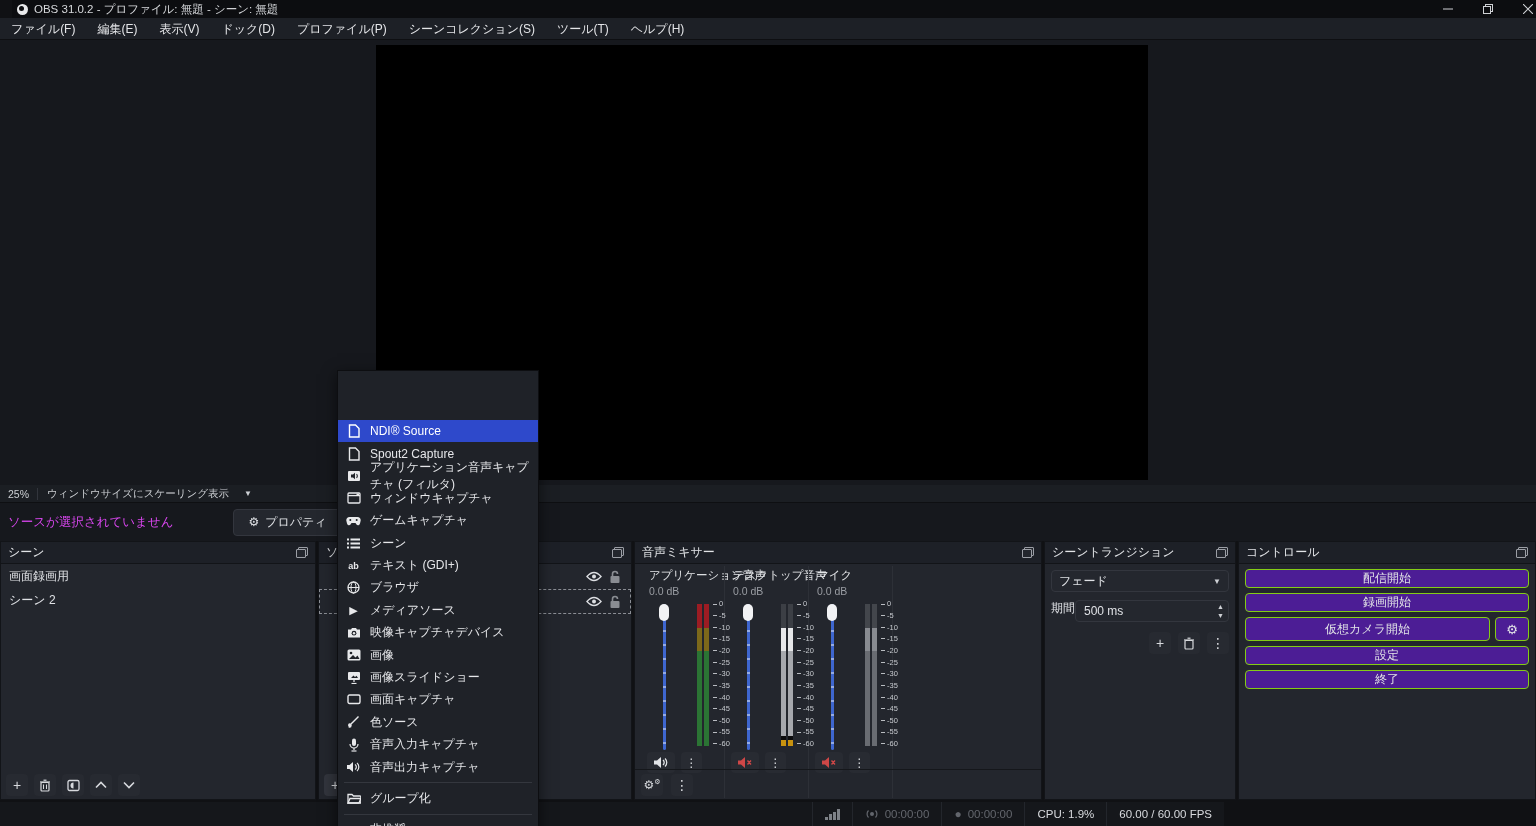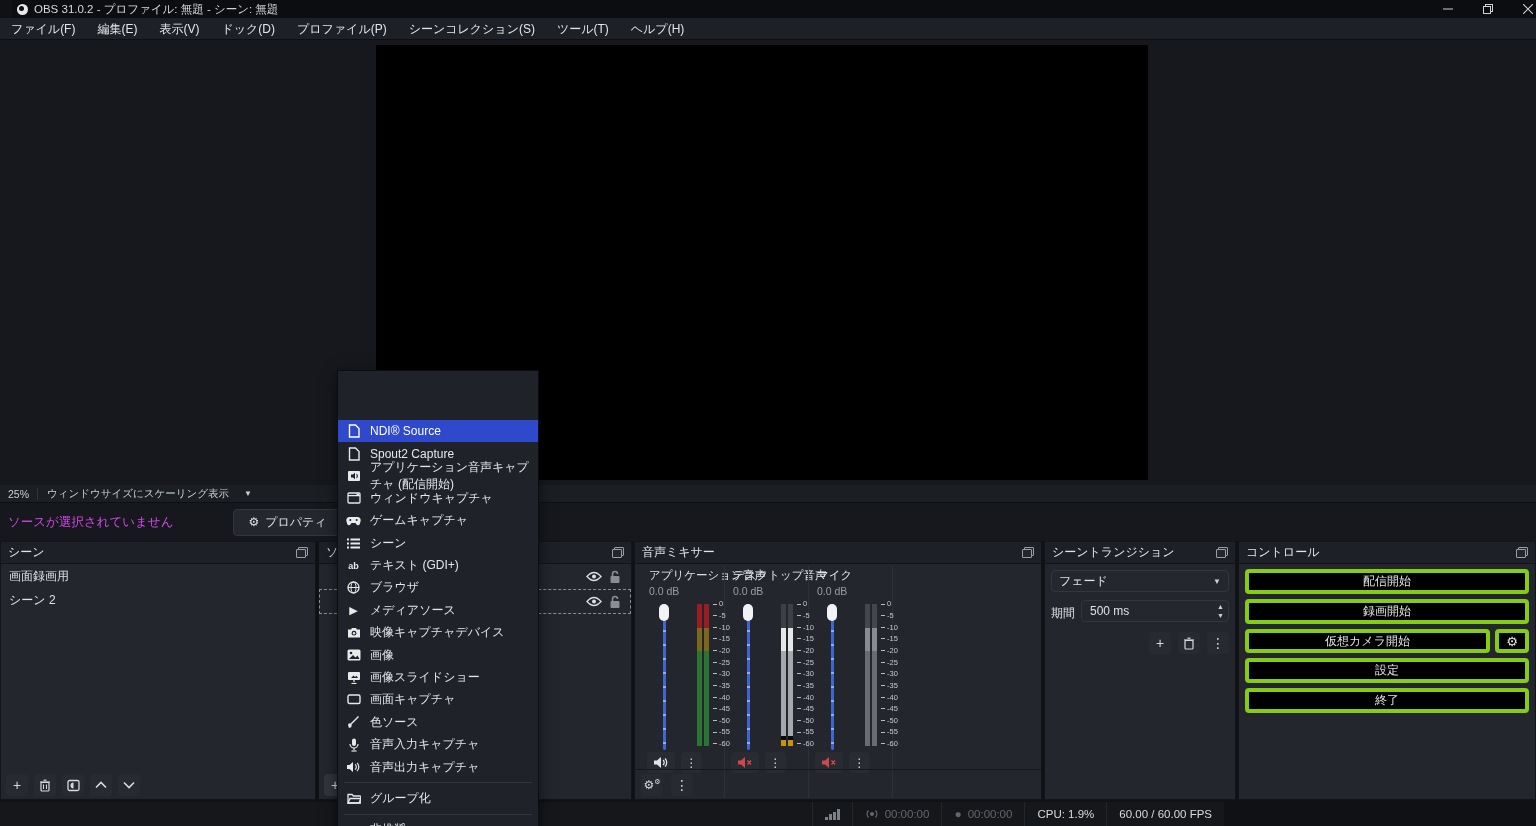--- a/index.html
+++ b/index.html
@@ -80,29 +80,29 @@
   .tick .tlabel { font-size:7.5px; color:#c6c9ce; line-height:1; }
   .chan-btns { position:absolute; left:6px; top:188px; display:flex; gap:6px; }
   .mute-btn { width:28px; height:21px; border-radius:4px; background:#282b32; display:flex; align-items:center; justify-content:center; }
   .kebab-btn { width:21px; height:21px; border-radius:4px; background:#282b32; color:#d7d9dd; font-size:12px; display:flex; align-items:center; justify-content:center; }
   .mixer-toolbar { position:absolute; left:0; bottom:3px; width:100%; border-top:1px solid #15171b; display:flex; gap:8px; padding:4px 6px 0 6px; }
 
   
   .trans-body { padding:6px; font-size:12px; }
   .select { height:22px; background:#24272e; border:1px solid #33363e; border-radius:4px; display:flex; align-items:center; padding:0 7px; }
   .select .arrow { margin-left:auto; font-size:8px; color:#cdd0d4; }
-  .dur-row { display:flex; align-items:flex-end; margin-top:8px; gap:6px; }
+  .dur-row { display:flex; align-items:flex-start; margin-top:8px; }
   .spin { flex:1; height:22px; background:#24272e; border:1px solid #33363e; border-radius:4px; display:flex; align-items:center; padding:0 0 0 8px; position:relative; }
   .spin .arrows { position:absolute; right:4px; top:1px; display:flex; flex-direction:column; line-height:9px; color:#cdd0d4; font-size:8px; }
   .trans-btns { display:flex; justify-content:flex-end; gap:7px; margin-top:10px; }
 
   
   .ctl-body { padding:5px 6px; display:flex; flex-direction:column; gap:5px; }
   .ctl-row { display:flex; gap:5px; }
-  .ctl-btn { height:24px; background:#000000; border:4px solid #84cc16; border-radius:4px; font-size:12px; color:#e2e4e7; display:flex; align-items:center; justify-content:center; flex:1; }
+  .ctl-btn { height:24px; background:#4c1d95; border:1px solid #84cc16; border-radius:4px; font-size:12px; color:#e2e4e7; display:flex; align-items:center; justify-content:center; flex:1; }
   .ctl-gear { flex:0 0 34px; }
 
   
   .statusbar { position:absolute; left:0; top:802px; width:1224px; height:24px; background:#15171b; display:flex; align-items:center; justify-content:flex-end; font-size:11.5px; }
   .sb-sep { width:1px; height:24px; background:#23262c; }
   .sb-group { display:flex; align-items:center; gap:6px; padding:0 12px; color:#63666d; }
   .sb-group.bright { color:#d8dade; }
   .sig-bars { display:flex; align-items:flex-end; gap:1.5px; height:11px; }
   .sig-bars i { display:block; width:2.5px; background:#7d8187; }
 
@@ -641,21 +641,21 @@
       <span>Spout2 Capture</span>
     </div>
     <div class="ctx-item">
       <span class="ci">
           <svg width="14" height="12" viewBox="0 0 14 12">
             <rect x="1" y="1" width="12" height="10" rx="1" fill="#e8e9eb"></rect>
             <polygon points="4,4.5 6,4.5 8,2.8 8,9.2 6,7.5 4,7.5" fill="#1f2228"></polygon>
             <path d="M9.5 4.2 a2.4 2.4 0 0 1 0 3.6" fill="none" stroke="#1f2228" stroke-width="1.1"></path>
           </svg>
         </span>
-      <span>アプリケーション音声キャプチャ (配信開始)</span>
+      <span>アプリケーション音声キャプチャ (フィルタ)</span>
     </div>
     <div class="ctx-item">
       <span class="ci">
           <svg width="14" height="12" viewBox="0 0 14 12">
             <rect x="1" y="1" width="12" height="10" rx="1" fill="none" stroke="#e8e9eb" stroke-width="1.3"></rect>
             <line x1="1" y1="3.6" x2="13" y2="3.6" stroke="#e8e9eb" stroke-width="1.3"></line>
             <rect x="9.5" y="1.6" width="2.5" height="1.4" fill="#e8e9eb"></rect>
           </svg>
         </span>
       <span>ウィンドウキャプチャ</span>

